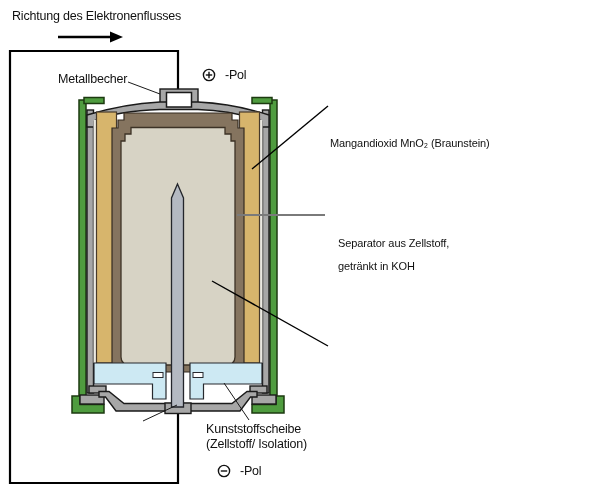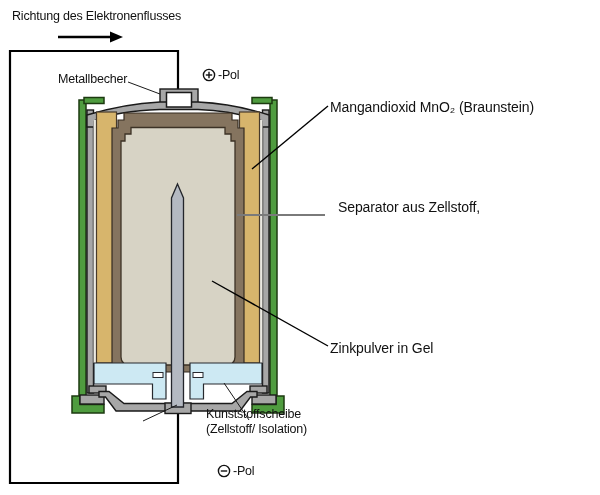--- a/index.html
+++ b/index.html
@@ -6,22 +6,22 @@
   body{
     width:600px;height:495px;position:relative;background:#ffffff;
     font-family:"Liberation Sans", sans-serif;overflow:hidden;
   }
   #stage{position:absolute;left:0;top:0;width:600px;height:495px;padding-left:40px;}
   svg{position:absolute;left:0;top:0;}
   .lbl{
     position:absolute;color:var(--text,#111);font-size:12.5px;line-height:15px;
     letter-spacing:-0.2px;white-space:nowrap;
   }
-  .lbl.big{font-size:14px;line-height:23px;letter-spacing:-0.1px;}
-  .pol{position:absolute;display:flex;align-items:center;gap:2px;color:var(--text,#111);
+  .lbl.big{font-size:11px;line-height:23px;letter-spacing:-0.1px;margin-top:36px;}
+  .pol{position:absolute;display:flex;align-items:center;gap:9px;color:var(--text,#111);
        font-size:12.5px;letter-spacing:-0.2px;}
   .pol svg{position:static;display:block;}
 </style>
 </head>
 <body>
 
 <div id="stage">
 
   <svg width="600" height="495" viewBox="0 0 600 495">
 
@@ -100,26 +100,26 @@
       <line x1="3.8" y1="7" x2="10.2" y2="7" style="stroke:var(--text)" stroke-width="1.4"></line>
       <line x1="7" y1="3.8" x2="7" y2="10.2" style="stroke:var(--text)" stroke-width="1.4"></line>
     </svg>
     <span>-Pol</span>
   </div>
 
   <div class="lbl big" style="left:330px;top:96px;">Mangandioxid MnO₂ (Braunstein)</div>
 
   <div class="lbl big" style="left:338px;top:196px;">
     <div>Separator aus Zellstoff,</div>
+    <div>getränkt in KOH</div>
   </div>
 
-  <div class="lbl big" style="left:330px;top:337px;">Zinkpulver in Gel</div>
 
 
-  <div class="lbl" style="left:206px;top:407px;">
+  <div class="lbl" style="left:206px;top:422px;">
     <div>Kunststoffscheibe</div>
     <div>(Zellstoff/ Isolation)</div>
   </div>
 
   <div class="pol" style="left:217px;top:464px;">
     <svg width="14" height="14" viewBox="0 0 14 14">
       <circle cx="7" cy="7" r="5.6" fill="none" style="stroke:var(--text)" stroke-width="1.4"></circle>
       <line x1="3.8" y1="7" x2="10.2" y2="7" style="stroke:var(--text)" stroke-width="1.4"></line>
     </svg>
     <span>-Pol</span>

